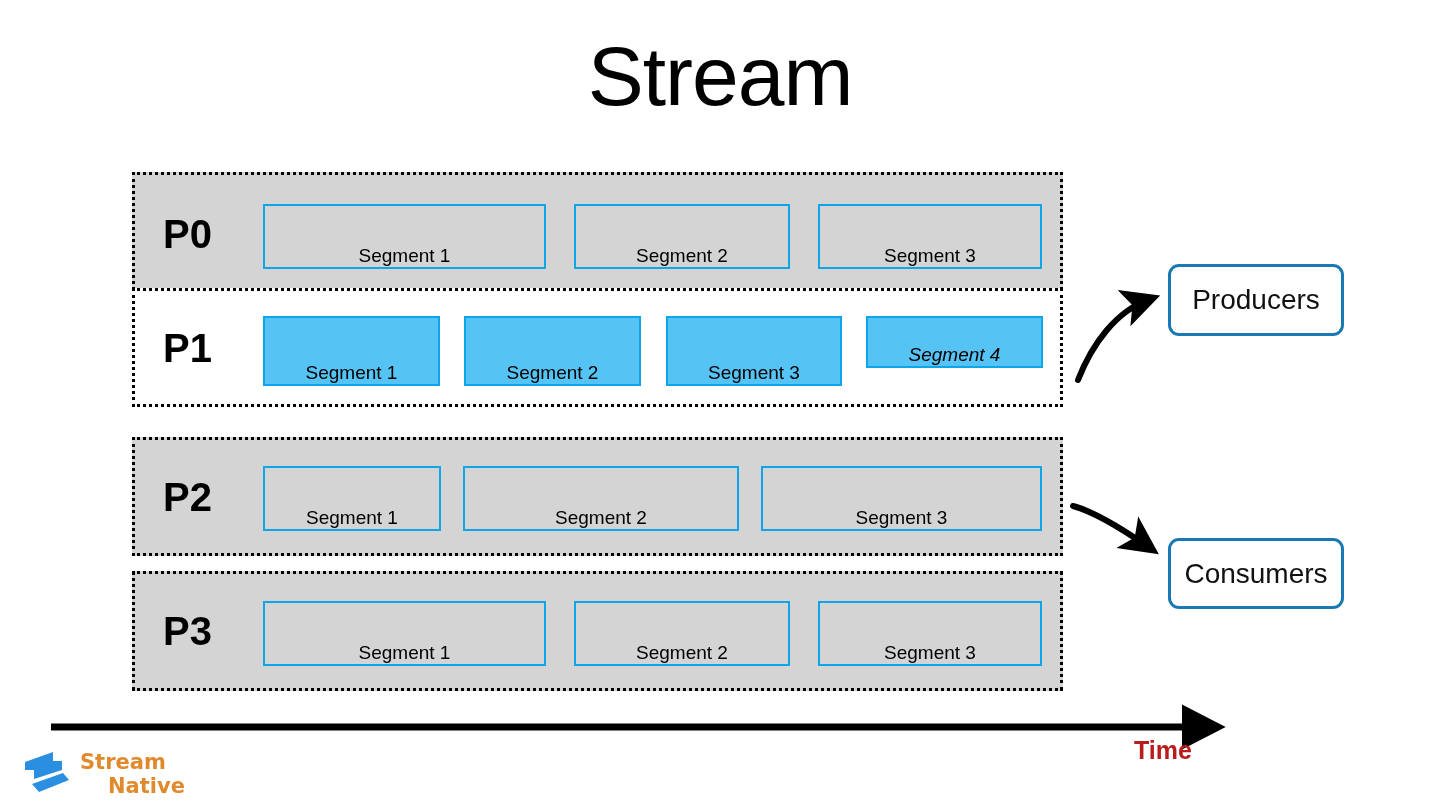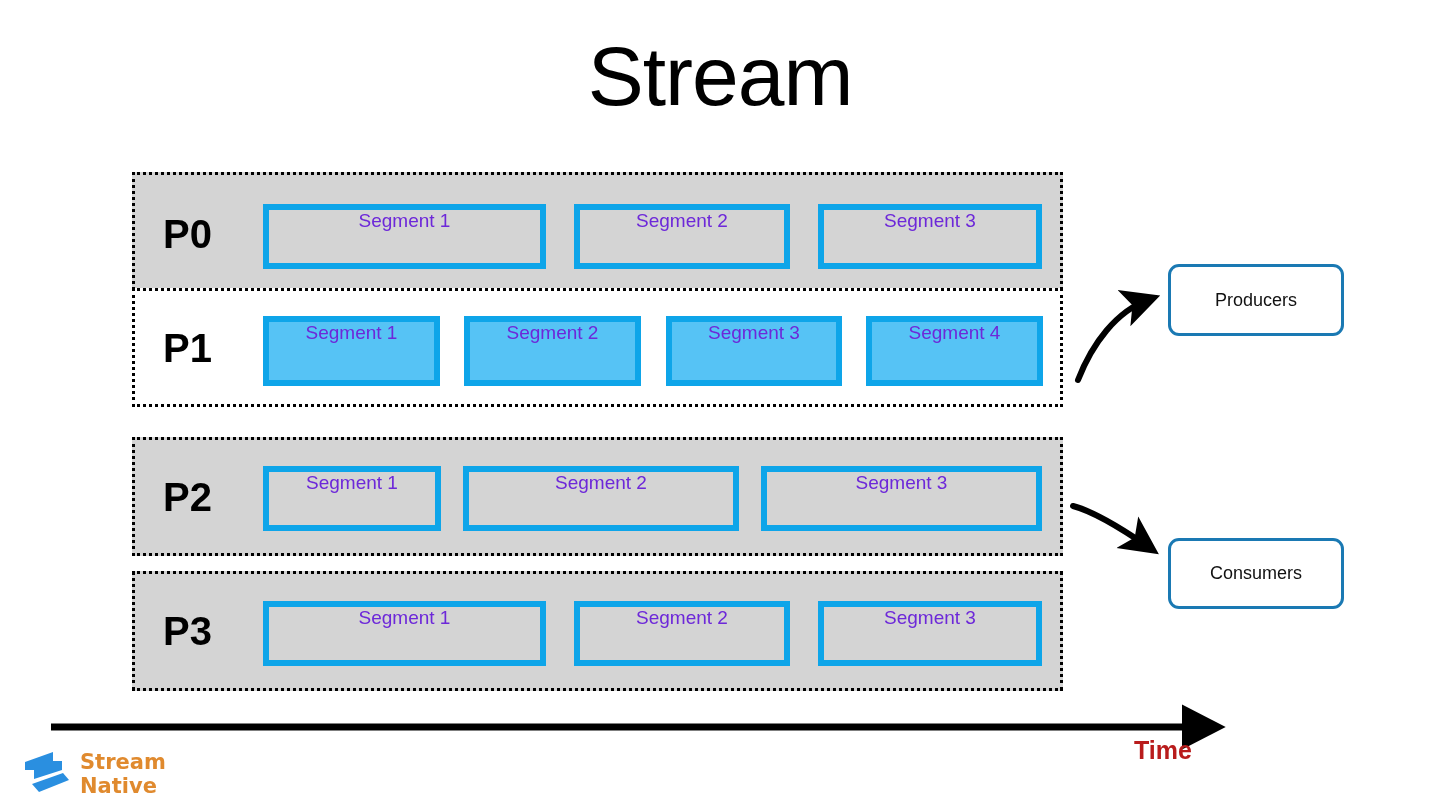--- a/index.html
+++ b/index.html
@@ -49,42 +49,42 @@
     transform: translateY(-50%);
     font-size: 40px;
     font-weight: bold;
     letter-spacing: 0px;
     color: #000000;
   }
 
   .segment {
     position: absolute;
     box-sizing: border-box;
-    border: 6px solid #0ea5e9;
+    border: 2px solid #0ea5e9;
     display: flex;
-    align-items: flex-start;
+    align-items: flex-end;
     justify-content: center;
     font-size: 19px;
     font-weight: 400;
-    color: #6d28d9;
+    color: #000000;
   }
   .seg-gray { background: #d4d4d4; }
   .seg-blue { background: #56c3f5; }
 
   
   .endpoint-box {
     position: absolute;
     box-sizing: border-box;
     background: #ffffff;
     border: 3px solid #1a79b3;
     border-radius: 11px;
     display: flex;
     align-items: center;
     justify-content: center;
-    font-size: 18px;
+    font-size: 28px;
     color: #111111;
   }
 
   
   .overlay {
     position: absolute;
     left: 0;
     top: 0;
     width: 1440px;
     height: 810px;
@@ -113,21 +113,21 @@
     position: absolute;
     left: 58px;
     font-family: "DejaVu Sans", sans-serif;
     font-weight: bold;
     font-size: 21px;
     letter-spacing: 0px;
     color: #e08a2e;
     line-height: 1;
   }
   #logo-text-stream { top: 6px; }
-  #logo-text-native { top: 30px; }
+  #logo-text-native { top: 30px; margin-left: 28px; }
 </style>
 </head>
 <body>
 
 <div id="stage">
 
   <div id="page-title">Stream</div>
 
   <div class="partition-row row-gray" style="top:172px; height:124px;">
     <div class="row-label">P0</div>
@@ -146,21 +146,21 @@
     <div class="row-label">P1</div>
     <div class="segment seg-blue" style="left:128px; top:25px; width:177px; height:70px;">
       <span>Segment 1</span>
     </div>
     <div class="segment seg-blue" style="left:329px; top:25px; width:177px; height:70px;">
       <span>Segment 2</span>
     </div>
     <div class="segment seg-blue" style="left:531px; top:25px; width:176px; height:70px;">
       <span>Segment 3</span>
     </div>
-    <div class="segment seg-blue" style="left:731px; top:25px; width:177px; height:70px;">
+    <div class="segment seg-blue" style="left:731px; top:25px; width:177px; height:52px;font-style:italic;">
       <span>Segment 4</span>
     </div>
   </div>
 
   <div class="partition-row row-gray" style="top:437px; height:119px;">
     <div class="row-label">P2</div>
     <div class="segment seg-gray" style="left:128px; top:26px; width:178px; height:65px;">
       <span>Segment 1</span>
     </div>
     <div class="segment seg-gray" style="left:328px; top:26px; width:276px; height:65px;">

